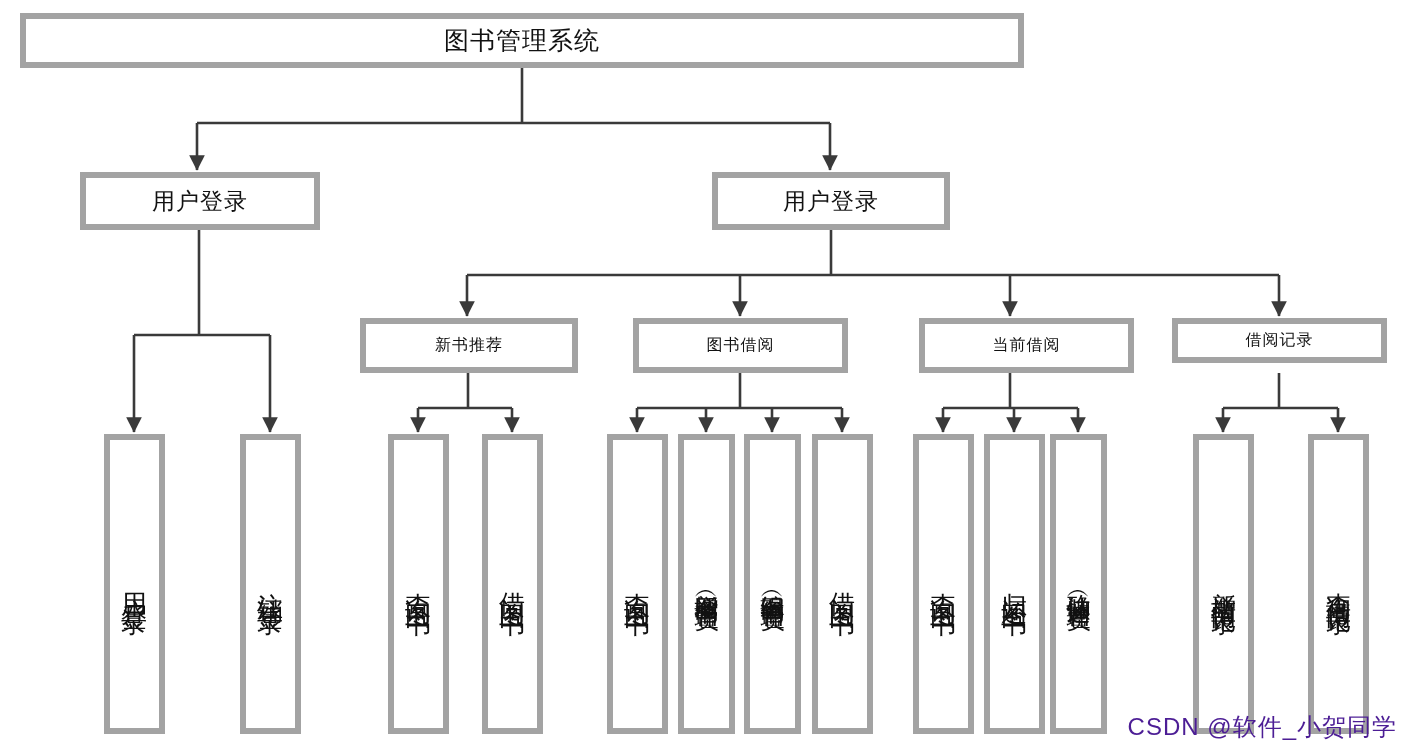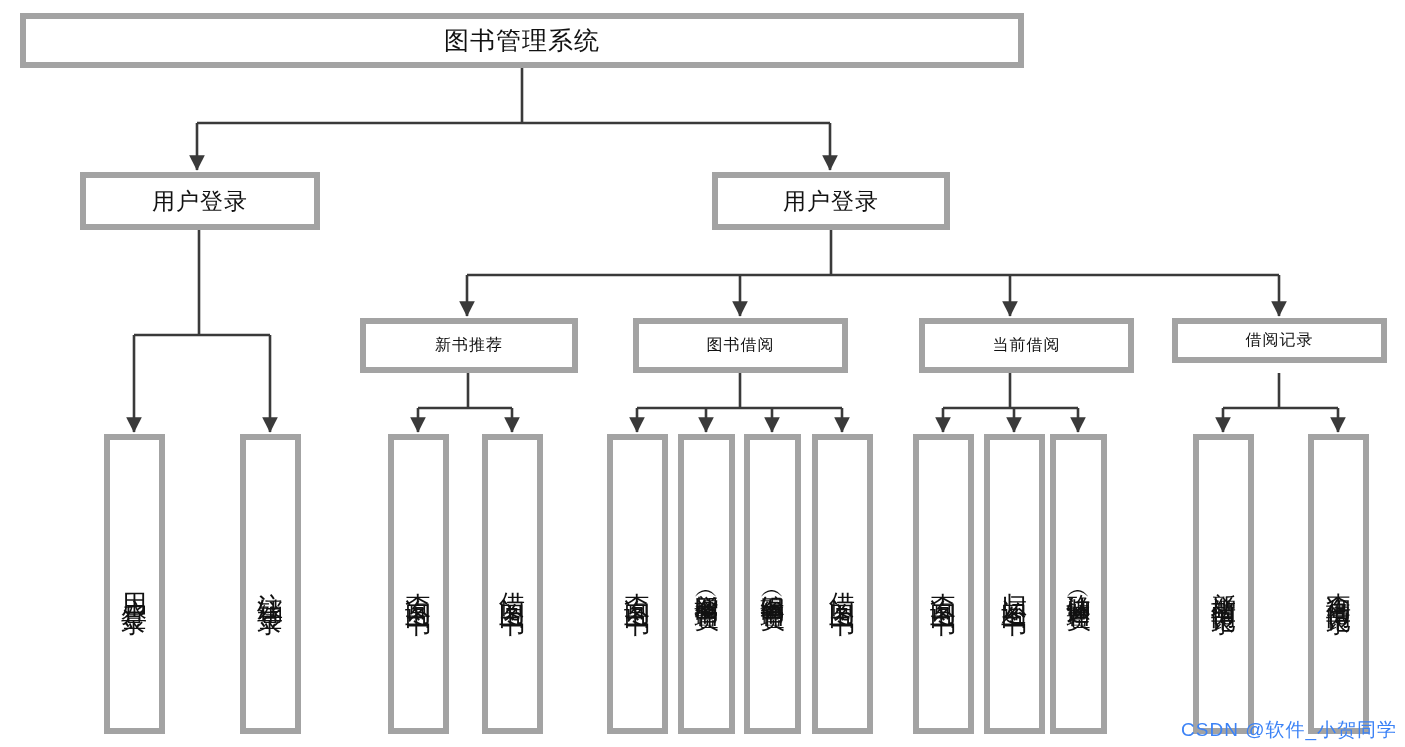--- a/index.html
+++ b/index.html
@@ -55,22 +55,22 @@
     text-orientation: upright;
     letter-spacing: 6px;
     line-height: 1;
     white-space: nowrap;
     display: block;
   }
   .watermark {
     position: absolute;
     right: 8px;
     bottom: 4px;
-    font-size: 19px;
-    color: #3b82f6;
+    font-size: 24px;
+    color: #4c1d95;
     letter-spacing: 1px;
     z-index: 5;
     white-space: nowrap;
     font-family: "Liberation Sans", "DejaVu Sans", sans-serif;
     text-align: right;
   }
 </style>
 </head>
 <body>
 

